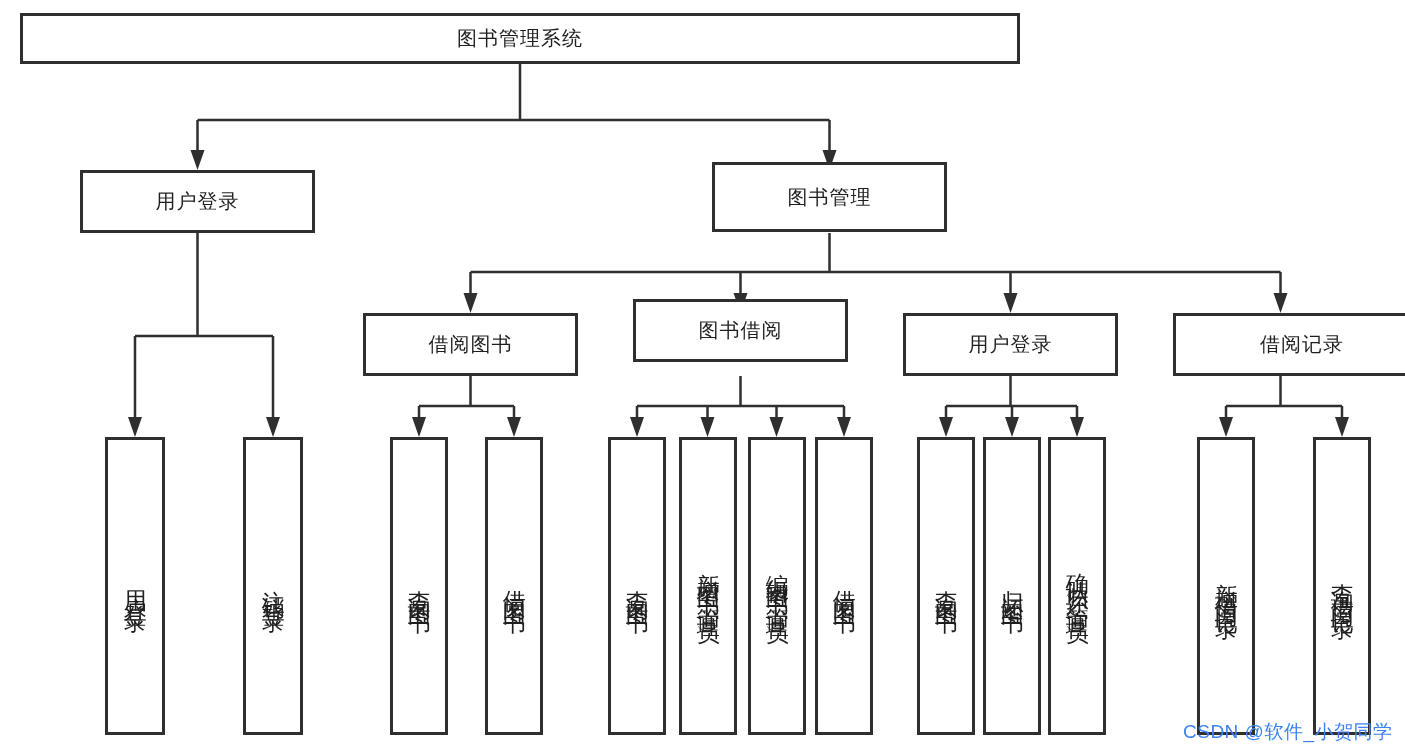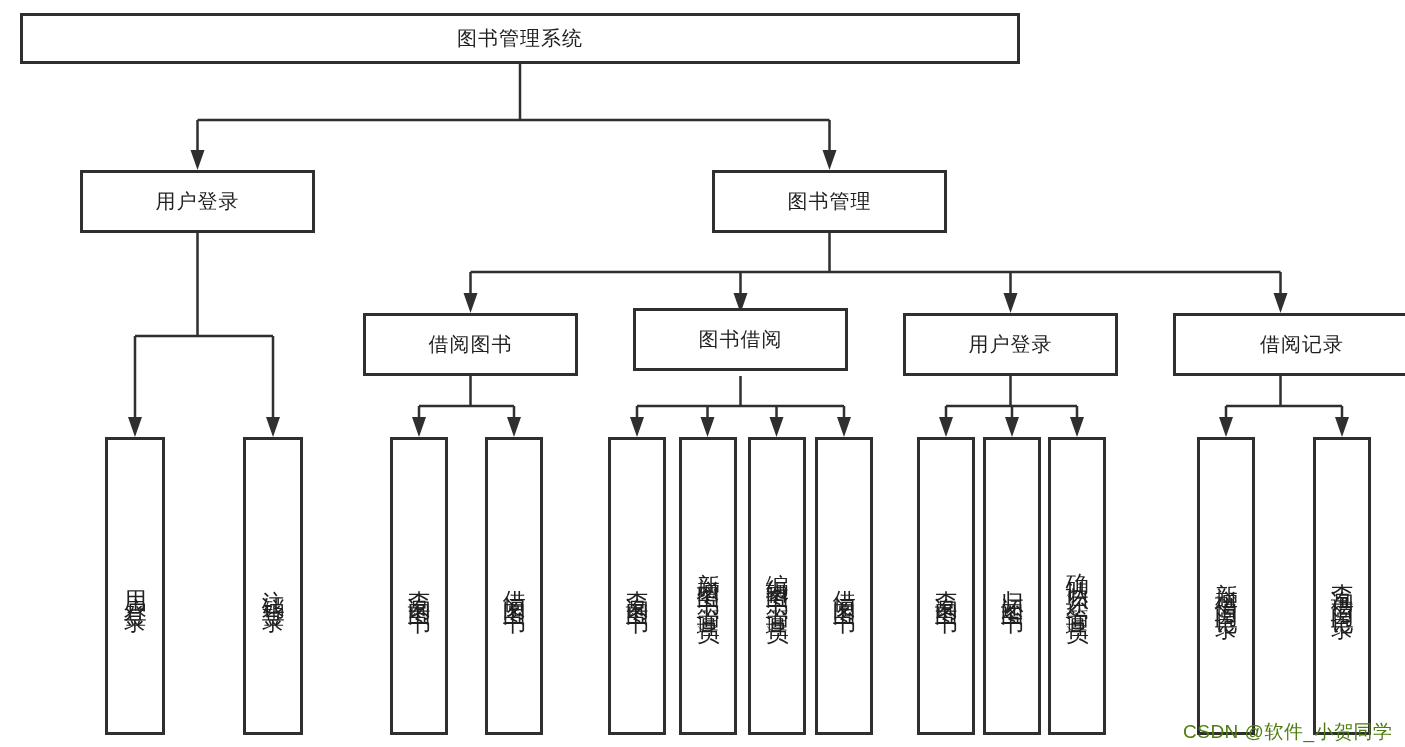--- a/index.html
+++ b/index.html
@@ -30,21 +30,21 @@
     text-orientation:mixed;
     font-size:23px;
     letter-spacing:7px;
     line-height:1.1;
     white-space:nowrap;
   }
   .watermark{
     position:absolute;
     left:1183px;top:719px;
     font-size:19px;
-    color:#4d7c0f;
+    color:#3b82f6;
     letter-spacing:0.5px;
     z-index:5;
     white-space:nowrap;
   }
 </style>
 </head>
 <body>
 
 <div class="canvas">
 
@@ -72,28 +72,28 @@
       M1219 417 L1233 417 L1226 437 Z  M1335 417 L1349 417 L1342 437 Z"></path>
   </svg>
 
   <div class="box hnode" style="left:20px;top:13px;width:1000px;height:51px">
     <span>图书管理系统</span>
   </div>
 
   <div class="box hnode" style="left:80px;top:170px;width:235px;height:63px">
     <span>用户登录</span>
   </div>
-  <div class="box hnode" style="left:712px;top:170px;width:235px;height:63px">
+  <div class="box hnode" style="left:712px;top:162px;width:235px;height:70px">
     <span>图书管理</span>
   </div>
 
   <div class="box hnode" style="left:363px;top:313px;width:215px;height:63px">
     <span>借阅图书</span>
   </div>
-  <div class="box hnode" style="left:633px;top:308px;width:215px;height:63px">
+  <div class="box hnode" style="left:633px;top:299px;width:215px;height:63px">
     <span>图书借阅</span>
   </div>
   <div class="box hnode" style="left:903px;top:313px;width:215px;height:63px">
     <span>用户登录</span>
   </div>
   <div class="box hnode" style="left:1173px;top:313px;width:258px;height:63px">
     <span>借阅记录</span>
   </div>
 
   <div class="box leaf" style="left:105px;top:437px;width:60px;height:298px">

